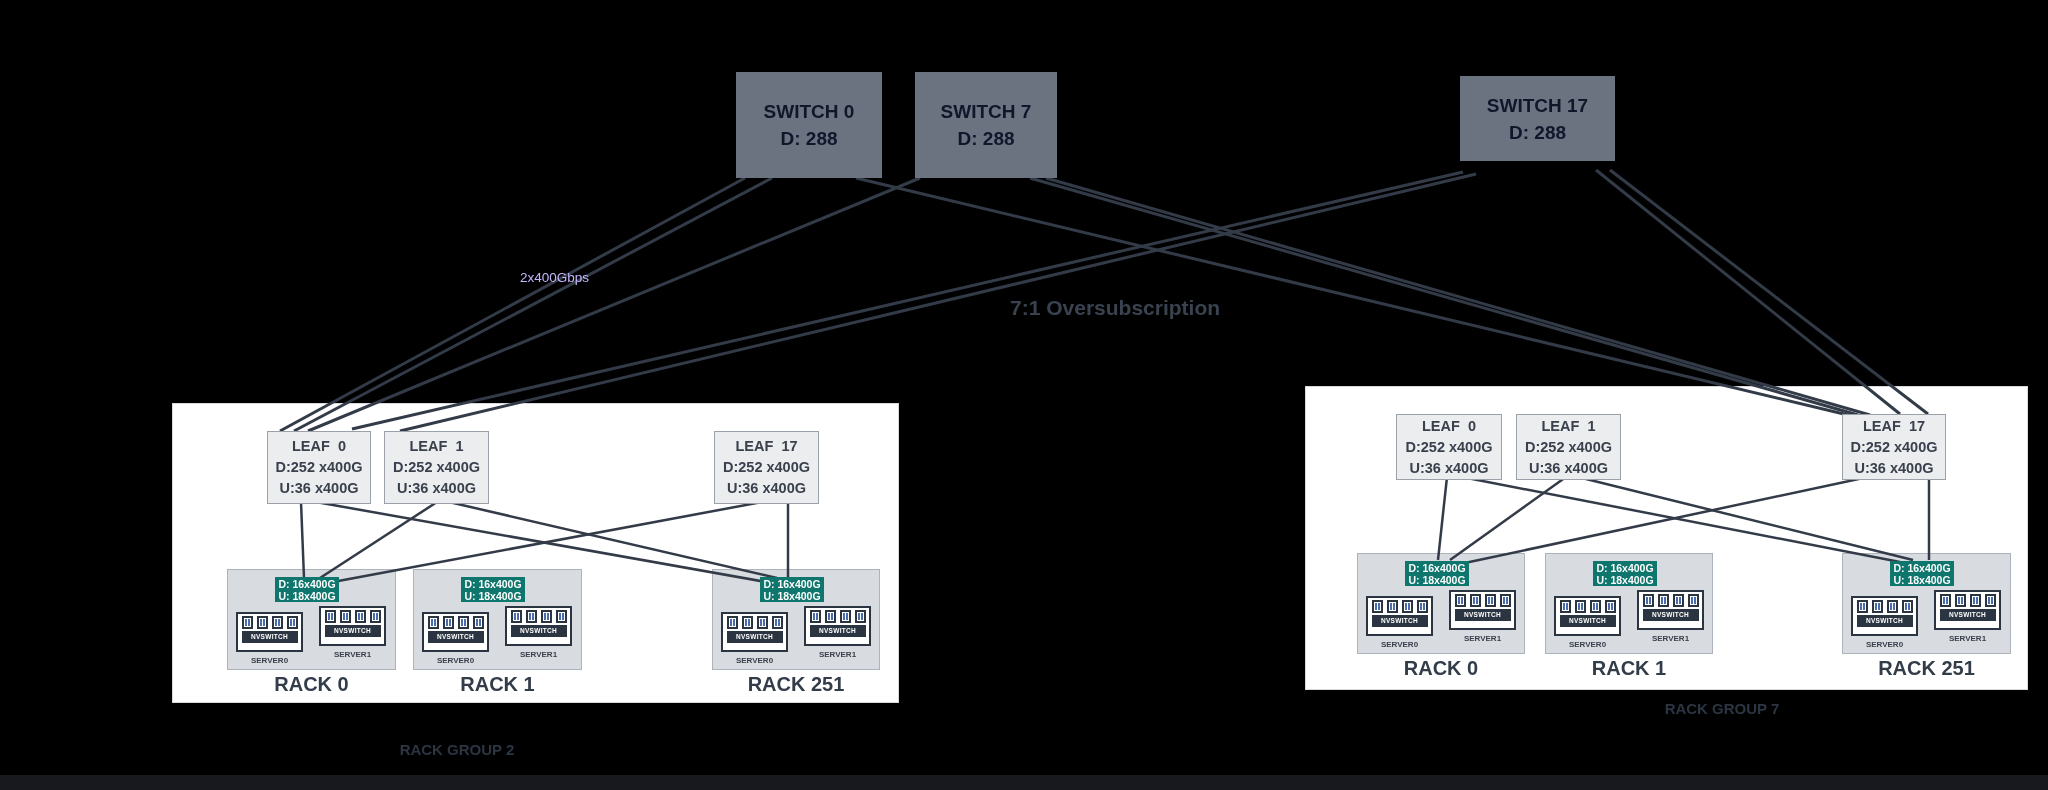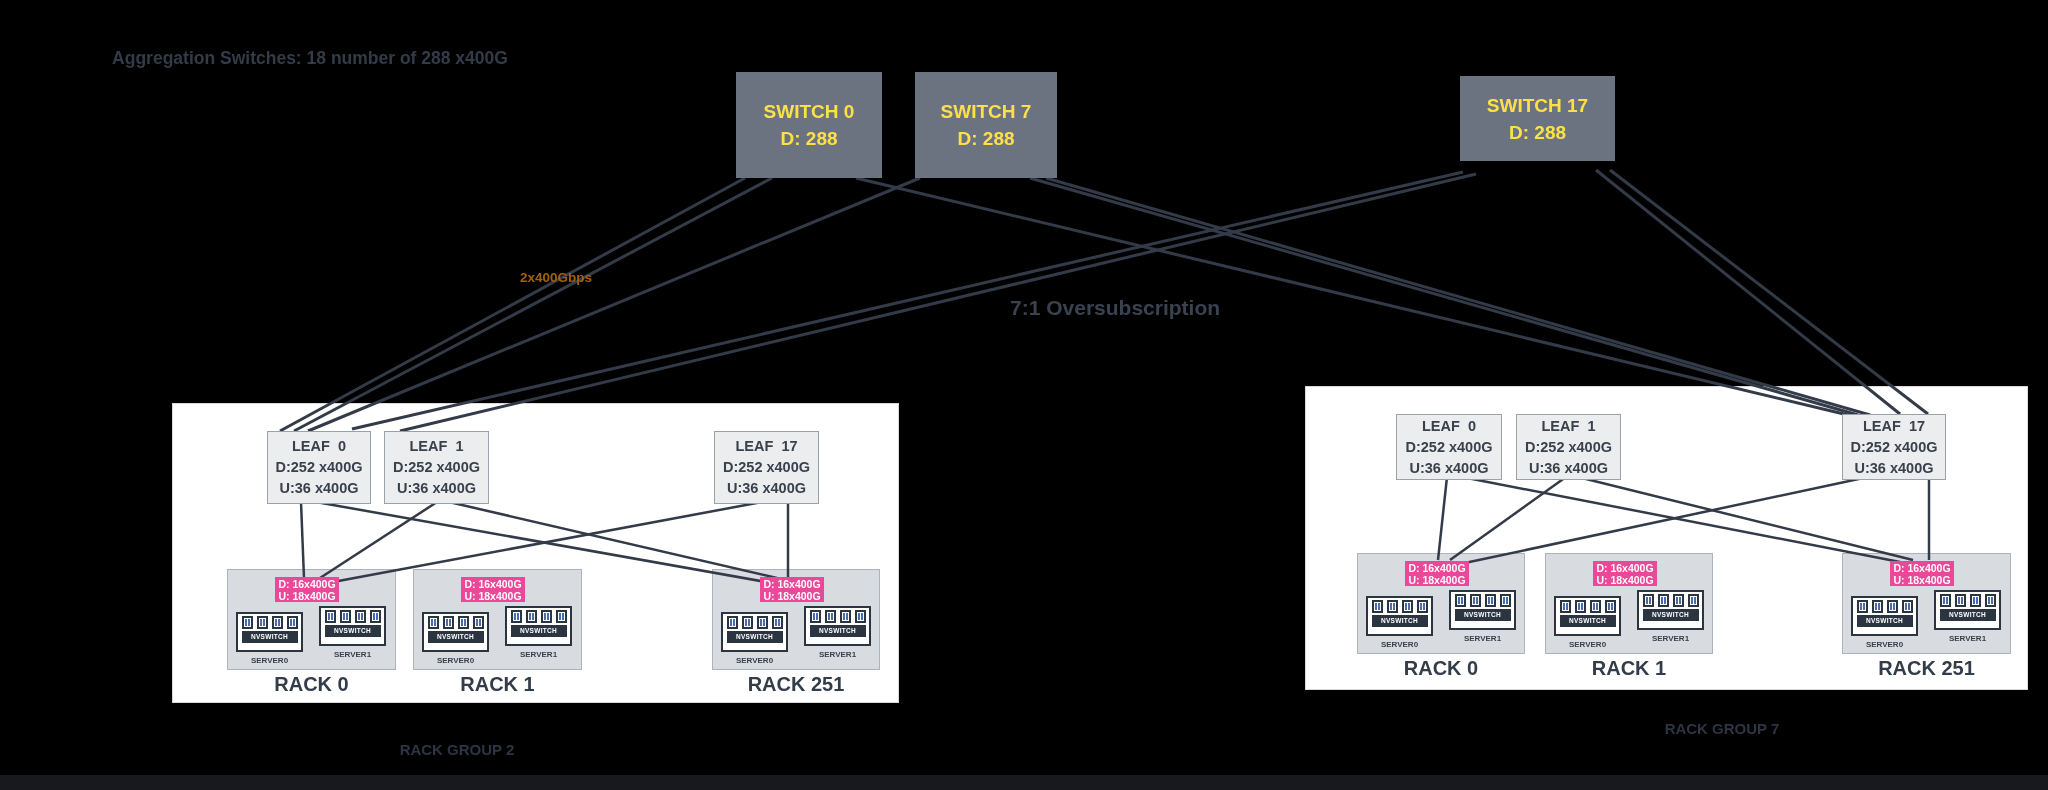--- a/index.html
+++ b/index.html
@@ -4,57 +4,56 @@
 <style>
   html,body{margin:0;padding:0;background:#000;}
   body{position:relative;width:2048px;height:790px;overflow:hidden;
        font-family:"Liberation Sans", sans-serif;}
   .abs{position:absolute;}
   
   .stats{left:30px;top:44px;width:560px;text-align:center;color:#333b48;
          font-weight:bold;font-size:17.5px;line-height:29px;}
   .stat-line{white-space:pre;}
   
-  .switchbox{background:#6b7280;color:#fde047;font-weight:bold;font-size:19px;
+  .switchbox{background:#6b7280;color:#0f172a;font-weight:bold;font-size:19px;
              display:flex;flex-direction:column;align-items:center;justify-content:center;
              line-height:27px;z-index:5;text-align:center;}
   
-  .linklabel{color:#a16207;font-weight:bold;font-size:13.5px;z-index:4;}
+  .linklabel{color:#c4b5fd;font-weight:normal;font-size:13.5px;z-index:4;}
   .oversub{color:#39424f;font-weight:bold;font-size:21px;z-index:4;}
   
   .panel{background:#ffffff;border:1px solid #d6d9dd;box-sizing:border-box;}
   
   .leaf{background:#ebedef;border:1px solid #9aa1a9;box-sizing:border-box;z-index:5;
         color:#3a414d;font-weight:bold;font-size:14.5px;line-height:21px;
         display:flex;flex-direction:column;align-items:center;justify-content:center;text-align:center;}
   .leaf .nm{white-space:pre;}
   
   .rack{background:#d8dbdf;border:1px solid #adb3ba;box-sizing:border-box;}
-  .du{background:#ec4899;color:#fdfdfd;font-weight:bold;font-size:10.5px;line-height:12px;
+  .du{background:#0f766e;color:#fdfdfd;font-weight:bold;font-size:10.5px;line-height:12px;
       display:flex;flex-direction:column;align-items:center;justify-content:center;
       z-index:5;text-align:center;white-space:pre;}
   .server{background:#ffffff;border:2px solid #2b3441;box-sizing:border-box;
           display:flex;flex-direction:column;align-items:center;padding-top:2px;}
   .ports{display:flex;gap:4px;}
   .pg{display:inline-flex;gap:1px;border:2px solid #2b3441;background:#fff;
       width:11px;height:13px;box-sizing:border-box;align-items:center;justify-content:center;}
   .pg i{display:block;width:2px;height:7px;background:#4b6cab;}
   .nvs{margin-top:2px;background:#2b3441;color:#ffffff;font-weight:bold;font-size:6.5px;
        width:56px;height:12px;line-height:12px;text-align:center;letter-spacing:.3px;}
   .srvlabel{color:#3a414d;font-weight:bold;font-size:8px;text-align:center;}
   .racklabel{color:#333c49;font-weight:bold;font-size:20px;text-align:center;}
   .grouplabel{color:#2c3542;font-weight:bold;font-size:15px;text-align:center;width:300px;}
   svg.wires{left:0;top:0;z-index:3;pointer-events:none;}
   .bottomstrip{left:0;top:775px;width:2048px;height:15px;background:#17191f;}
 </style>
 </head>
 <body>
 
 <div class="abs stats">
-  <div class="stat-line">Aggregation Switches: 18 number of 288 x400G</div>
 </div>
 
 <div class="abs panel" style="left:172px;top:403px;width:727px;height:300px">
   <div class="abs leaf" style="left:94px;top:27px;width:104px;height:73px">
     <div class="nm">LEAF  0</div>
     <div>D:252 x400G</div>
     <div>U:36 x400G</div>
   </div>
   <div class="abs leaf" style="left:211px;top:27px;width:105px;height:73px">
     <div class="nm">LEAF  1</div>
@@ -437,15 +436,15 @@
 </div>
 <div class="abs switchbox" style="left:1460px;top:76px;width:155px;height:85px">
   <div>SWITCH 17</div>
   <div>D: 288</div>
 </div>
 
 <div class="abs linklabel" style="left:520px;top:270px">2x400Gbps</div>
 <div class="abs oversub" style="left:1010px;top:296px">7:1 Oversubscription</div>
 
 <div class="abs grouplabel" style="left:307px;top:741px">RACK GROUP 2</div>
-<div class="abs grouplabel" style="left:1572px;top:720px">RACK GROUP 7</div>
+<div class="abs grouplabel" style="left:1572px;top:700px">RACK GROUP 7</div>
 
 <div class="abs bottomstrip"></div>
 
 </body></html>

